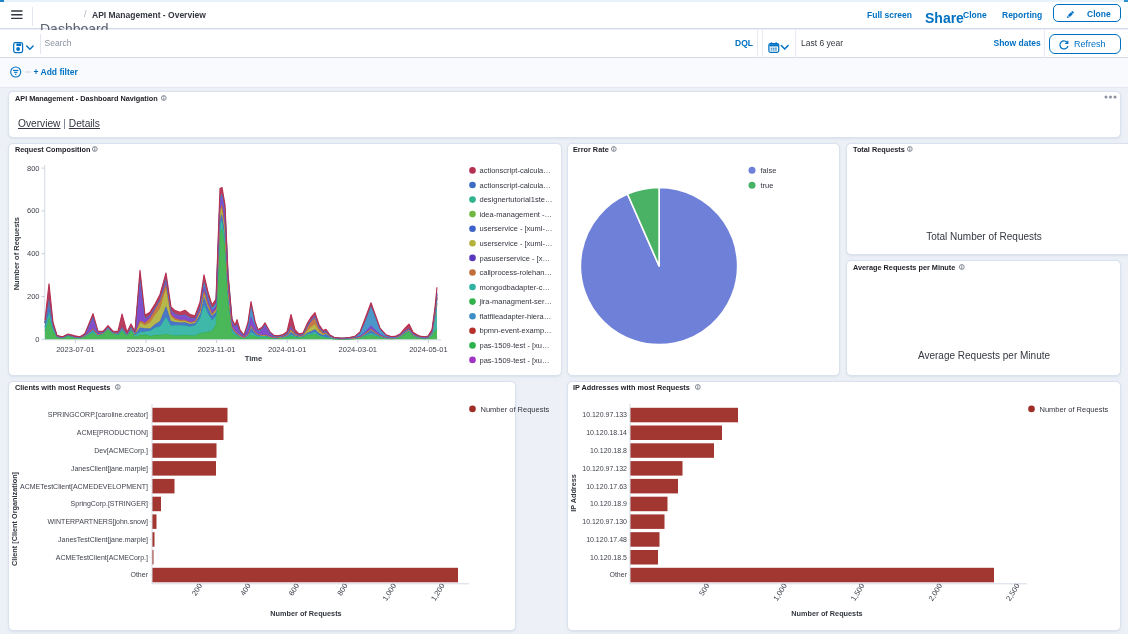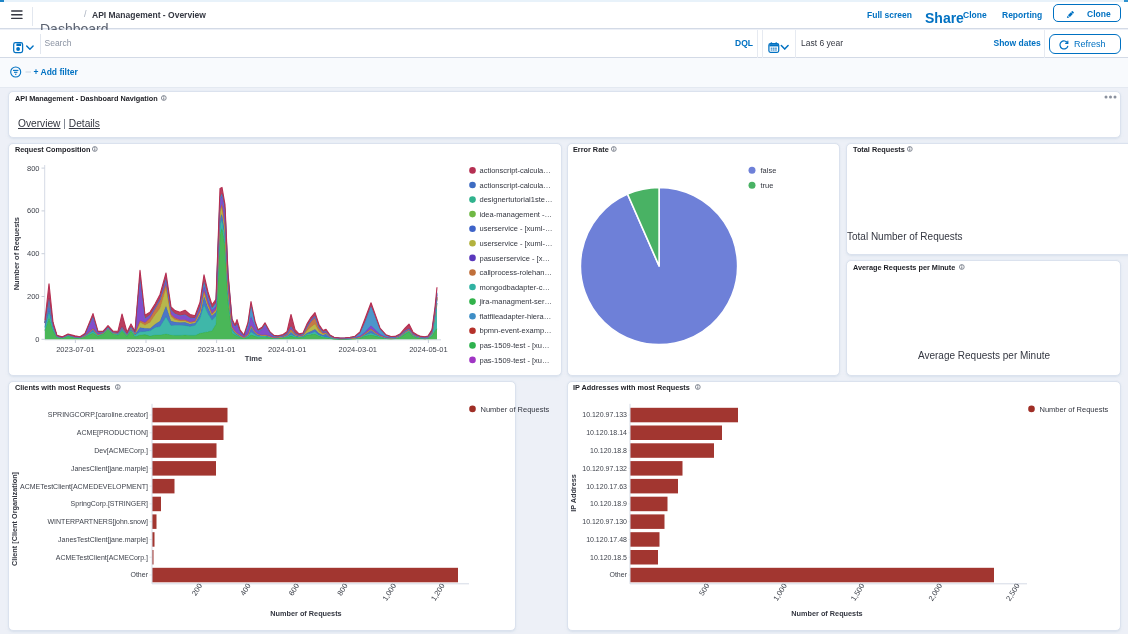--- a/index.html
+++ b/index.html
@@ -247,21 +247,21 @@
   <div class="ptitle">
       <svg width="100" height="10" viewBox="0 0 100 10" font-family="'Liberation Sans',sans-serif">
         <text x="0" y="7.4" font-size="7.3" font-weight="bold" fill="#1d1e24">Total Requests</text>
         <g transform="translate(54,1.2)">
           <circle cx="2.8" cy="2.8" r="2.4" fill="none" stroke="#69707d" stroke-width="0.8"></circle>
           <rect x="2.3499999999999996" y="2.1999999999999997" width="0.9" height="2.4" fill="#69707d"></rect>
           <rect x="2.3499999999999996" y="0.6999999999999997" width="0.9" height="0.95" fill="#69707d"></rect>
         </g>
       </svg>
     </div>
-  <div class="abs" style="left:0;top:87.5px;width:274px;font-size:10px;color:#343741;">Total Number of Requests</div>
+  <div class="abs" style="left:0;top:87.5px;width:274px;text-align:center;font-size:10px;color:#343741;">Total Number of Requests</div>
 </div>
 
 <div class="panel" style="left:846px;top:260px;width:274.6px;height:115.6px;">
   <div class="ptitle">
       <svg width="180" height="10" viewBox="0 0 180 10" font-family="'Liberation Sans',sans-serif">
         <text x="0" y="7.4" font-size="7.3" font-weight="bold" fill="#1d1e24">Average Requests per Minute</text>
         <g transform="translate(106,1.2)">
           <circle cx="2.8" cy="2.8" r="2.4" fill="none" stroke="#69707d" stroke-width="0.8"></circle>
           <rect x="2.3499999999999996" y="2.1999999999999997" width="0.9" height="2.4" fill="#69707d"></rect>
           <rect x="2.3499999999999996" y="0.6999999999999997" width="0.9" height="0.95" fill="#69707d"></rect>

